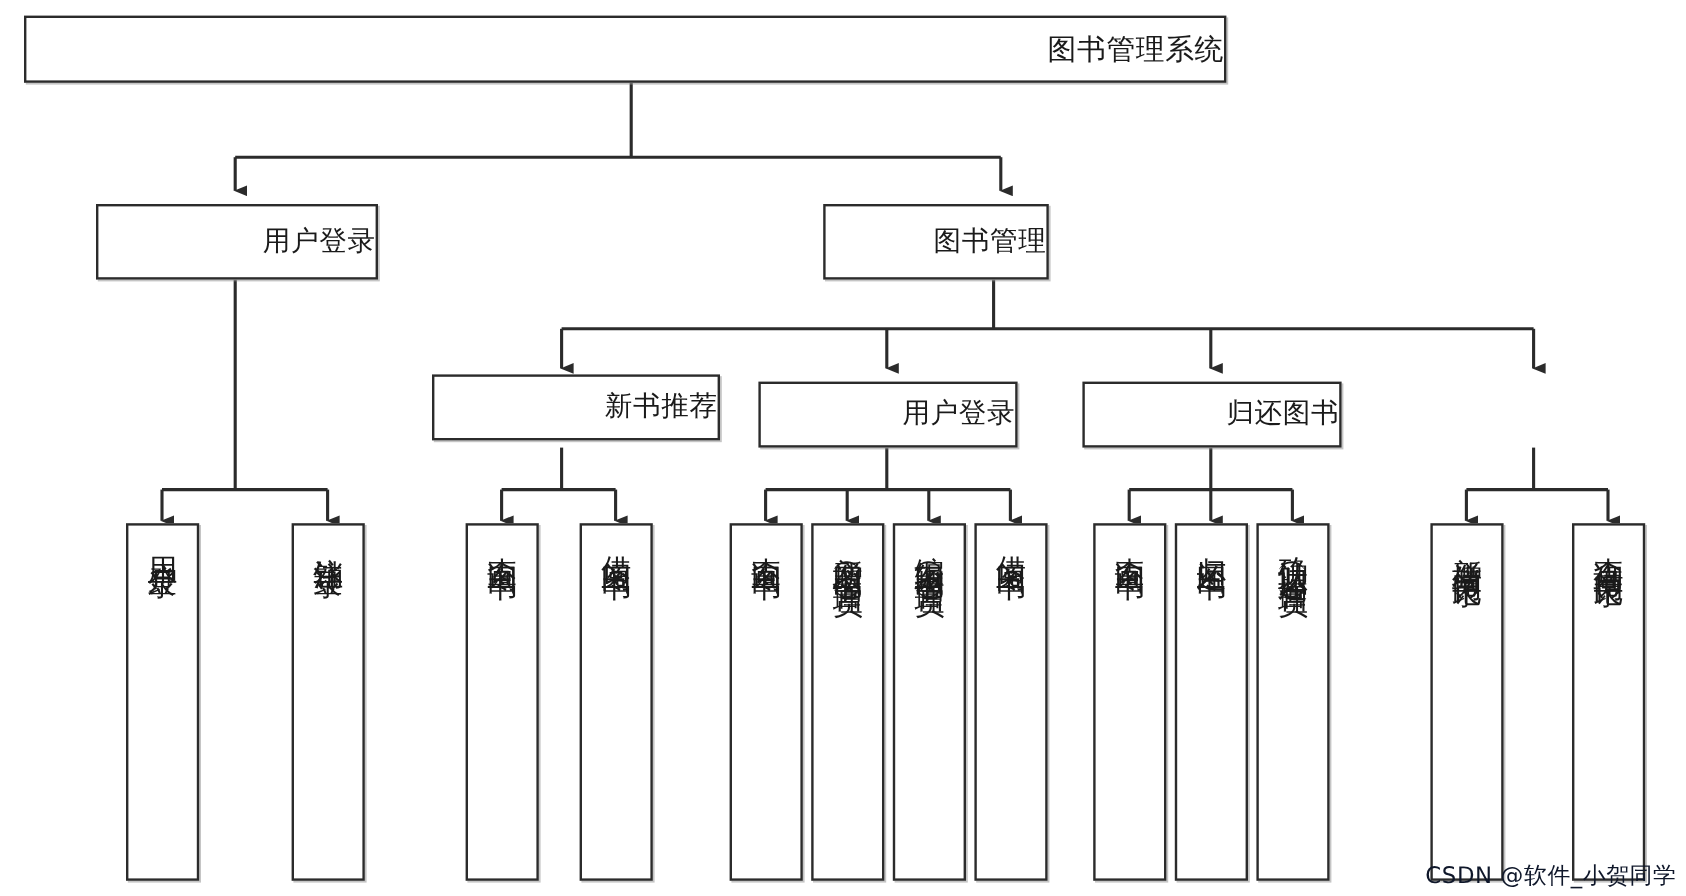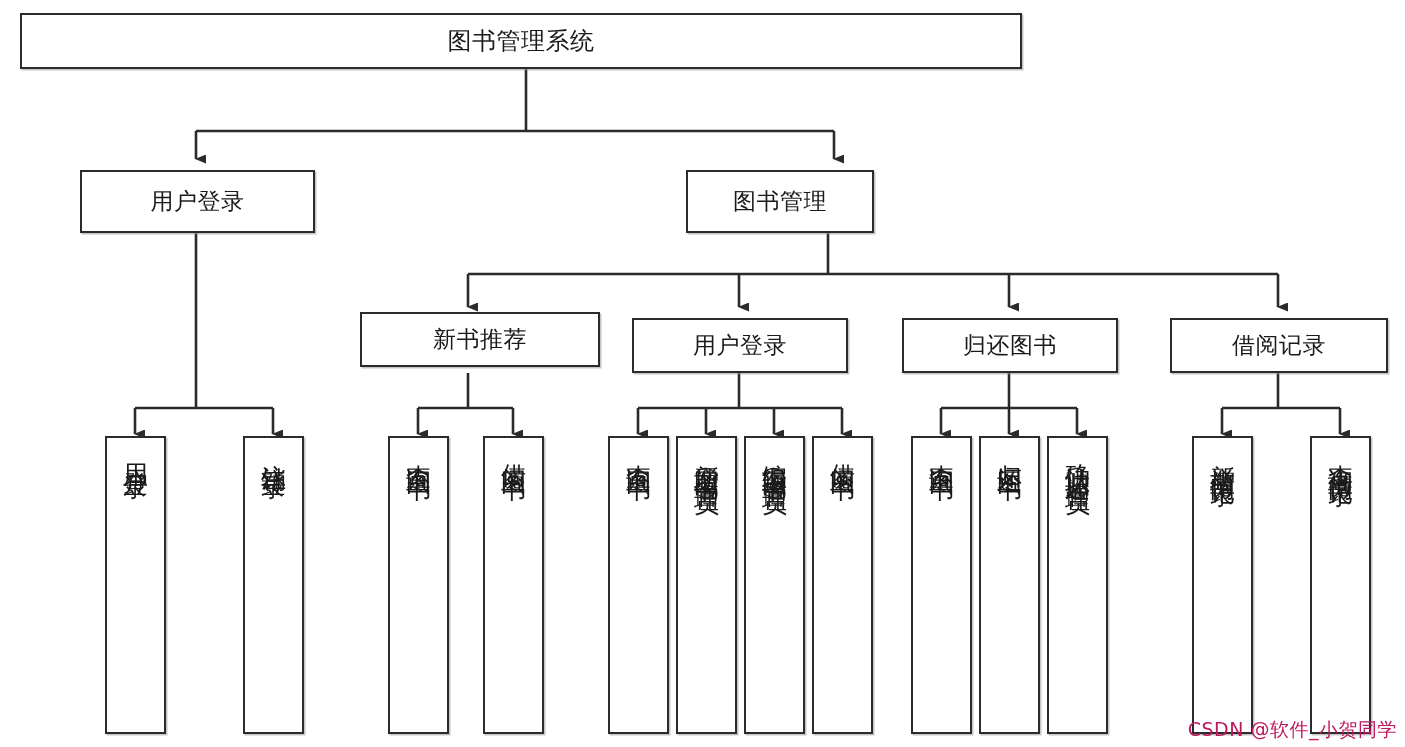--- a/index.html
+++ b/index.html
@@ -25,21 +25,21 @@
     pointer-events: none;
   }
   .node {
     position: absolute;
     box-sizing: border-box;
     background: #ffffff;
     border: 2px solid #2b2b2b;
     box-shadow: 1.5px 1.5px 0 0 rgba(150,150,150,0.55);
     display: flex;
     align-items: center;
-    justify-content: center;
+    justify-content: flex-end;
     z-index: 3;
   }
   .node .lbl {
     color: #1a1a1a;
     line-height: 1.18;
     text-align: center;
     white-space: pre;
   }
   
   .node.h .lbl {
@@ -61,21 +61,21 @@
     font-size: 25px;
     letter-spacing: 4px;
     line-height: 1;
     height: auto;
   }
   .watermark {
     position: absolute;
     right: 8px;
     bottom: 4px;
     font-size: 19px;
-    color: #be185d;
+    color: #0f172a;
     letter-spacing: 0.5px;
     z-index: 6;
     white-space: nowrap;
   }
 </style>
 </head>
 <body>
 
 <div id="canvas">
 
@@ -142,23 +142,20 @@
 
   <div class="node h" style="left:360px; top:312px; width:240px; height:55px;">
     <span class="lbl">新书推荐</span>
   </div>
   <div class="node h" style="left:632px; top:318px; width:216px; height:55px;">
     <span class="lbl">用户登录</span>
   </div>
   <div class="node h" style="left:902px; top:318px; width:216px; height:55px;">
     <span class="lbl">归还图书</span>
   </div>
-  <div class="node h" style="left:1170px; top:318px; width:218px; height:55px;">
-    <span class="lbl">借阅记录</span>
-  </div>
 
   <div class="node v" style="left:105px; top:436px; width:61px; height:298px;">
     <span class="lbl">用户登录</span>
   </div>
   <div class="node v" style="left:243px; top:436px; width:61px; height:298px;">
     <span class="lbl">注销登录</span>
   </div>
 
   <div class="node v" style="left:388px; top:436px; width:61px; height:298px;">
     <span class="lbl">查询图书</span>

